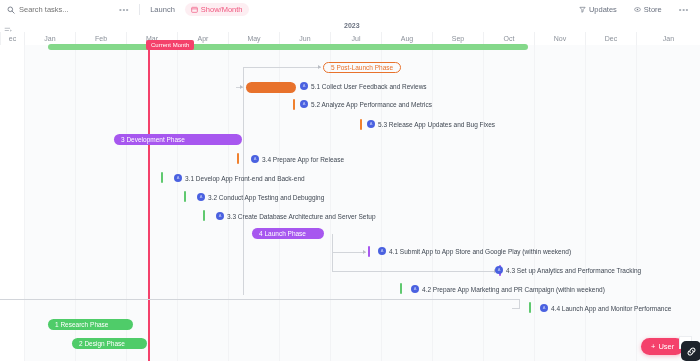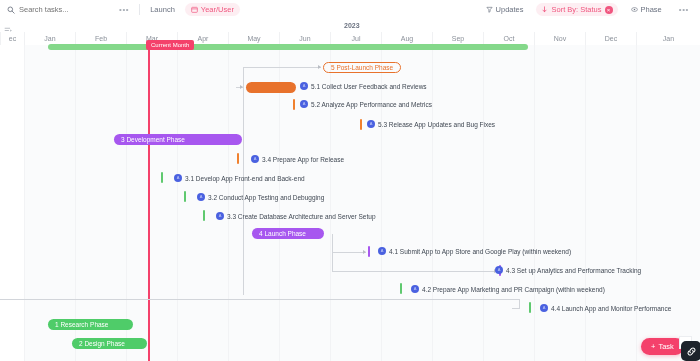--- a/index.html
+++ b/index.html
@@ -107,51 +107,41 @@
       <span class="dots">•••</span>
       <span class="divider"></span>
       <span class="tb-btn">Launch</span>
       <span class="pill-pink">
         <span class="ico">
           <svg width="7" height="7" viewBox="0 0 16 16">
               <rect x="1.5" y="3" width="13" height="11.5" rx="1.8" fill="none" stroke="#f0567f" stroke-width="1.6"></rect>
               <line x1="1.5" y1="6.6" x2="14.5" y2="6.6" stroke="#f0567f" stroke-width="1.6"></line>
             </svg>
         </span>
-        <span>Year/User</span>
+        <span>Show/Month</span>
       </span>
     </div>
 
     <div class="tb-right">
       <span class="tb-btn">
         <span class="ico">
           <svg width="7" height="7" viewBox="0 0 16 16">
               <path d="M2 3h12l-4.6 5.4v4.3l-2.8 1.6V8.4z" fill="none" stroke="#6b7280" stroke-width="1.5" stroke-linejoin="round"></path>
             </svg>
         </span>
         <span>Updates</span>
       </span>
-      <span class="pill-sort">
-        <span class="ico">
-          <svg width="7" height="7" viewBox="0 0 16 16">
-              <line x1="8" y1="2" x2="8" y2="13" stroke="#f0567f" stroke-width="1.8" stroke-linecap="round"></line>
-              <path d="M4.4 9.4L8 13.4l3.6-4" fill="none" stroke="#f0567f" stroke-width="1.8" stroke-linecap="round" stroke-linejoin="round"></path>
-            </svg>
-        </span>
-        <span>Sort By: Status</span>
-        <span class="close-dot">×</span>
-      </span>
       <span class="tb-btn">
         <span class="ico">
           <svg width="7" height="7" viewBox="0 0 16 16">
               <ellipse cx="8" cy="8" rx="6.6" ry="4.4" fill="none" stroke="#6b7280" stroke-width="1.4"></ellipse>
               <circle cx="8" cy="8" r="1.8" fill="#6b7280"></circle>
             </svg>
         </span>
-        <span>Phase</span>
+        <span>Store</span>
       </span>
       <span class="dots">•••</span>
     </div>
   </div>
 
   <div class="yearbar">
     <span class="year-label" style="left:344px;top:3px;">2023</span>
     <span style="position:absolute;left:4px;top:2px;">
       <svg width="9" height="9" viewBox="0 0 16 16">
           <path d="M2 4h8M2 8h6M2 12h9" stroke="#b4b9c0" stroke-width="1.6" stroke-linecap="round"></path>
@@ -318,21 +308,21 @@
   <div class="phase green" style="left:48px;top:319px;width:85px;">
     <span>1 Research Phase</span>
   </div>
 
   <div class="phase green" style="left:72px;top:338px;width:75px;">
     <span>2 Design Phase</span>
   </div>
 
   <div class="addtask" style="left:641px;top:338px;">
     <span>+</span>
-    <span>Task</span>
+    <span>User</span>
   </div>
   <div class="hlight" style="left:679px;top:336px;"></div>
   <div class="cursor-box" style="left:681px;top:341px;">
     <svg width="11" height="11" viewBox="0 0 16 16">
         <path d="M6.3 9.7a3 3 0 0 1 0-4.2l2-2a3 3 0 0 1 4.2 4.2l-1 1" fill="none" stroke="#fff" stroke-width="1.5" stroke-linecap="round"></path>
         <path d="M9.7 6.3a3 3 0 0 1 0 4.2l-2 2a3 3 0 0 1-4.2-4.2l1-1" fill="none" stroke="#fff" stroke-width="1.5" stroke-linecap="round"></path>
       </svg>
   </div>
 
 </div>

